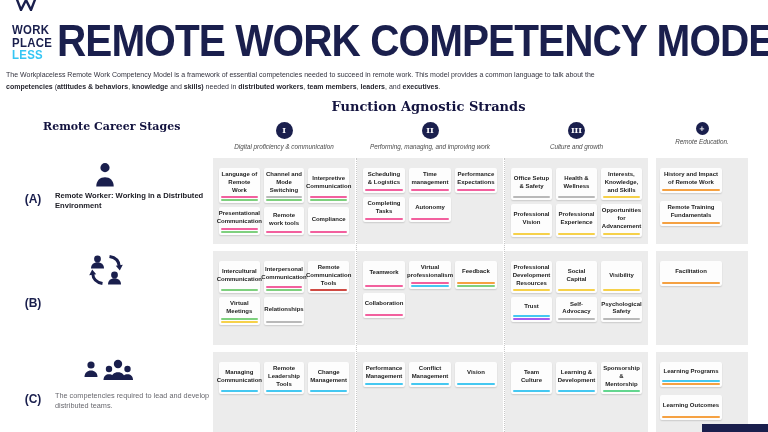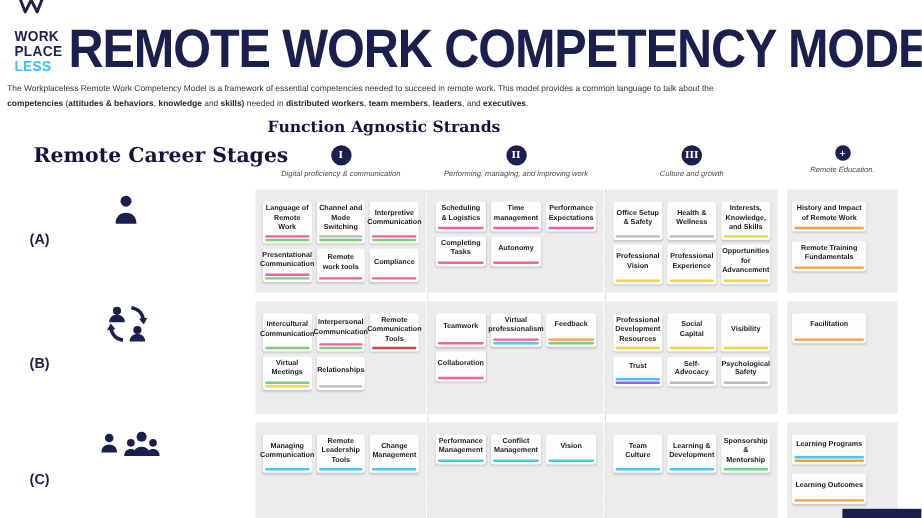--- a/index.html
+++ b/index.html
@@ -9,24 +9,24 @@
   .logo-w{position:absolute;left:15px;top:-3px;}
   .wordmark{position:absolute;left:12px;top:24px;font-weight:bold;font-size:12px;line-height:12.5px;
     letter-spacing:.3px;color:#1a1f4d;transform:scaleX(.95);transform-origin:left top;}
   .wordmark .less{color:#35c6f4;}
   .title{position:absolute;left:57px;top:15px;width:712px;font-weight:bold;font-size:45px;
     color:#1a1f4d;letter-spacing:-1px;white-space:nowrap;transform:scaleX(.9);transform-origin:left top;}
   .intro{position:absolute;left:6px;top:69px;width:606px;font-size:7px;line-height:1.65;color:#32323e;}
   .intro b{color:#26262f;}
 
   
-  .fas-header{position:absolute;left:223px;top:99px;width:435px;text-align:left;
+  .fas-header{position:absolute;left:211px;top:99px;width:435px;text-align:center;
     font-family:"DejaVu Serif","Liberation Serif",serif;font-weight:bold;font-size:13px;color:#13133f;}
-  .rcs-header{position:absolute;left:28px;top:120px;font-family:"DejaVu Serif","Liberation Serif",serif;
-    font-weight:bold;font-size:17px;color:#13133f;}
+  .rcs-header{position:absolute;left:43px;top:120px;font-family:"DejaVu Serif","Liberation Serif",serif;
+    font-weight:bold;font-size:11px;color:#13133f;}
   .strand{position:absolute;top:119px;text-align:center;}
   .strand .circle{display:inline-flex;align-items:center;justify-content:center;width:17px;height:17px;
     border-radius:50%;background:#1a1f4d;color:#fff;font-family:"DejaVu Serif",serif;font-weight:bold;font-size:8px;}
   .strand .slabel{font-size:6.3px;font-style:italic;color:#4a4a4a;margin-top:4px;}
   .strand.s0{left:213px;width:142px;}
   .strand.s1{left:357px;width:146px;}
   .strand.s2{left:505px;width:143px;}
   .strand.s3{left:656px;width:92px;top:117px;}
   .strand.s3 .circle{width:13px;height:13px;font-size:7px;}
   .strand.s3 .slabel{margin-top:3px;}
@@ -114,20 +114,21 @@
 <div class="vdot d1"></div>
 
 <svg class="sicon" style="left:94px;top:161px;" width="22" height="27" viewBox="0 0 24 28">
   <g fill="#1a1f4d">
     <circle cx="12" cy="6.5" r="5"></circle>
     <path d="M2.5 27c0-6.5 4.2-10 9.5-10s9.5 3.5 9.5 10z"></path>
   </g>
 </svg>
 <div class="stage-letter" style="top:192px;">(A)</div>
 <div class="stage-text" style="top:191px;">
+  <div class="stage-title">Remote Worker: Working in a Distributed Environment</div>
 </div>
 
 <svg class="sicon" style="left:88px;top:252px;" width="36" height="36" viewBox="0 0 36 36">
   <g fill="#1a1f4d">
     <circle cx="9.5" cy="7" r="3.4"></circle>
     <path d="M3 16.5c0-4 2.9-6.2 6.5-6.2s6.5 2.2 6.5 6.2z"></path>
     <circle cx="26.5" cy="23" r="3.4"></circle>
     <path d="M20 32.5c0-4 2.9-6.2 6.5-6.2s6.5 2.2 6.5 6.2z"></path>
     <path d="M21.5 4.5c6 1 9.5 5 9.8 10" fill="none" stroke="#1a1f4d" stroke-width="3"></path>
     <path d="M31.8 18.5l-4-4.8 7-.9z"></path>
@@ -146,20 +147,21 @@
     <circle cx="25" cy="12" r="3.2"></circle>
     <path d="M19.5 23c0-3.8 2.5-5.8 5.5-5.8s5.5 2 5.5 5.8z"></path>
     <circle cx="34" cy="7" r="4.2"></circle>
     <path d="M26.8 23c0-5.2 3.3-7.8 7.2-7.8s7.2 2.6 7.2 7.8z"></path>
     <circle cx="43.5" cy="12" r="3.2"></circle>
     <path d="M38 23c0-3.8 2.5-5.8 5.5-5.8s5.5 2 5.5 5.8z"></path>
   </g>
 </svg>
 <div class="stage-letter" style="top:392px;">(C)</div>
 <div class="stage-text" style="top:390px;">
+  <div class="stage-desc">The competencies required to lead and develop distributed teams.</div>
 </div>
 
 <div class="cell rA c0">
     <div class="chip">
       <span class="chip-label">Language of Remote Work</span>
       <div class="stripes">
         <i style="background: rgb(242, 96, 158);"></i>
         <i style="background: rgb(126, 208, 126);"></i>
       </div>
     </div>

